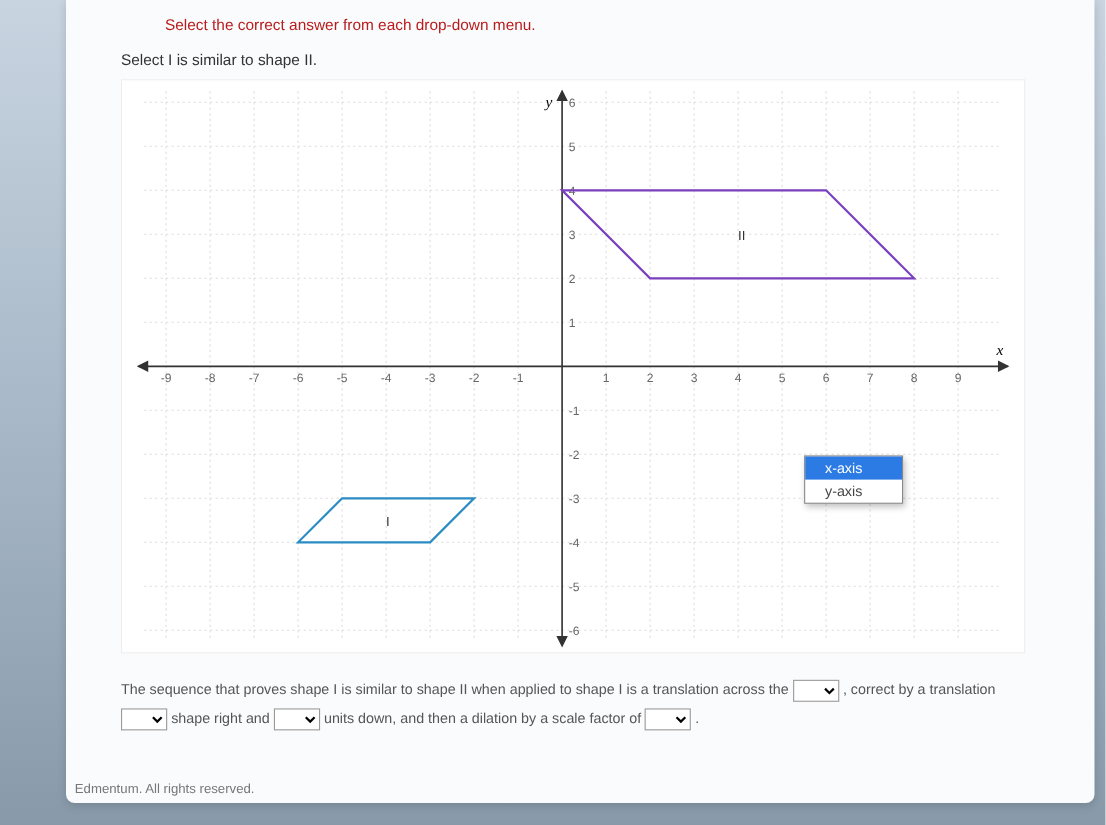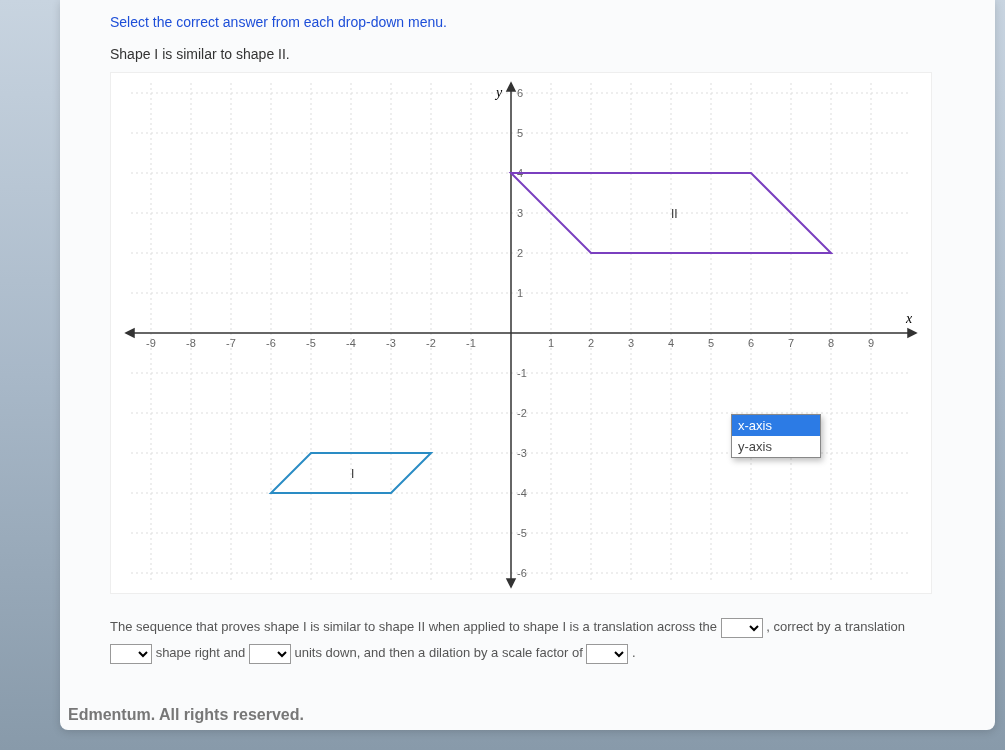--- a/index.html
+++ b/index.html
@@ -22,22 +22,23 @@
     border-radius: 0 0 8px 8px;
     box-shadow: 0 2px 8px rgba(0,0,0,0.15);
     overflow: hidden;
   }
   .content {
     padding: 14px 60px 10px 50px;
     color: #444;
   }
   .instruction {
     font-size: 14px;
-    color: #1d4ed8;
+    color: #b91c1c;
     margin-bottom: 16px;
+    margin-left: 40px;
   }
   .statement {
     font-size: 14px;
     color: #333;
     margin-bottom: 10px;
     font-weight: 500;
   }
   .graph-wrap {
     width: 820px;
     height: 520px;
@@ -64,35 +65,34 @@
     right: 110px;
     bottom: 135px;
     width: 88px;
     background: #fff;
     border: 1px solid #888;
     box-shadow: 2px 3px 6px rgba(0,0,0,0.25);
     font-size: 13px;
     z-index: 10;
   }
   .dropdown-open .opt {
-    padding: 3px 6px;
+    padding: 3px 18px;
     cursor: pointer;
   }
   .dropdown-open .opt.sel {
     background: #2c7be5;
     color: #fff;
   }
   .footer {
     position: absolute;
     left: 0;
     bottom: 6px;
-    font-size: 16px;
+    font-size: 12px;
     color: #777;
     padding-left: 8px;
-    font-weight: bold;
   }
   .axis-label {
     font-style: italic;
     font-family: 'Times New Roman', serif;
     font-size: 14px;
   }
   .tick-label {
     font-size: 11px;
     fill: #666;
   }
@@ -101,21 +101,21 @@
     fill: #333;
   }
 </style>
 </head>
 <body>
 
 <div class="screen">
   <div class="content">
 
     <div class="instruction">Select the correct answer from each drop-down menu.</div>
-    <div class="statement">Shape I is similar to shape II.</div>
+    <div class="statement">Select I is similar to shape II.</div>
 
     <div class="graph-wrap">
       <svg width="820" height="520" viewBox="0 0 820 520">
 
         <g stroke="#ddd" stroke-dasharray="2,3" stroke-width="1">
 
           <line x1="40" y1="10" x2="40" y2="510"></line>
             <line x1="80" y1="10" x2="80" y2="510"></line>
           <line x1="120" y1="10" x2="120" y2="510"></line>
             <line x1="160" y1="10" x2="160" y2="510"></line>

